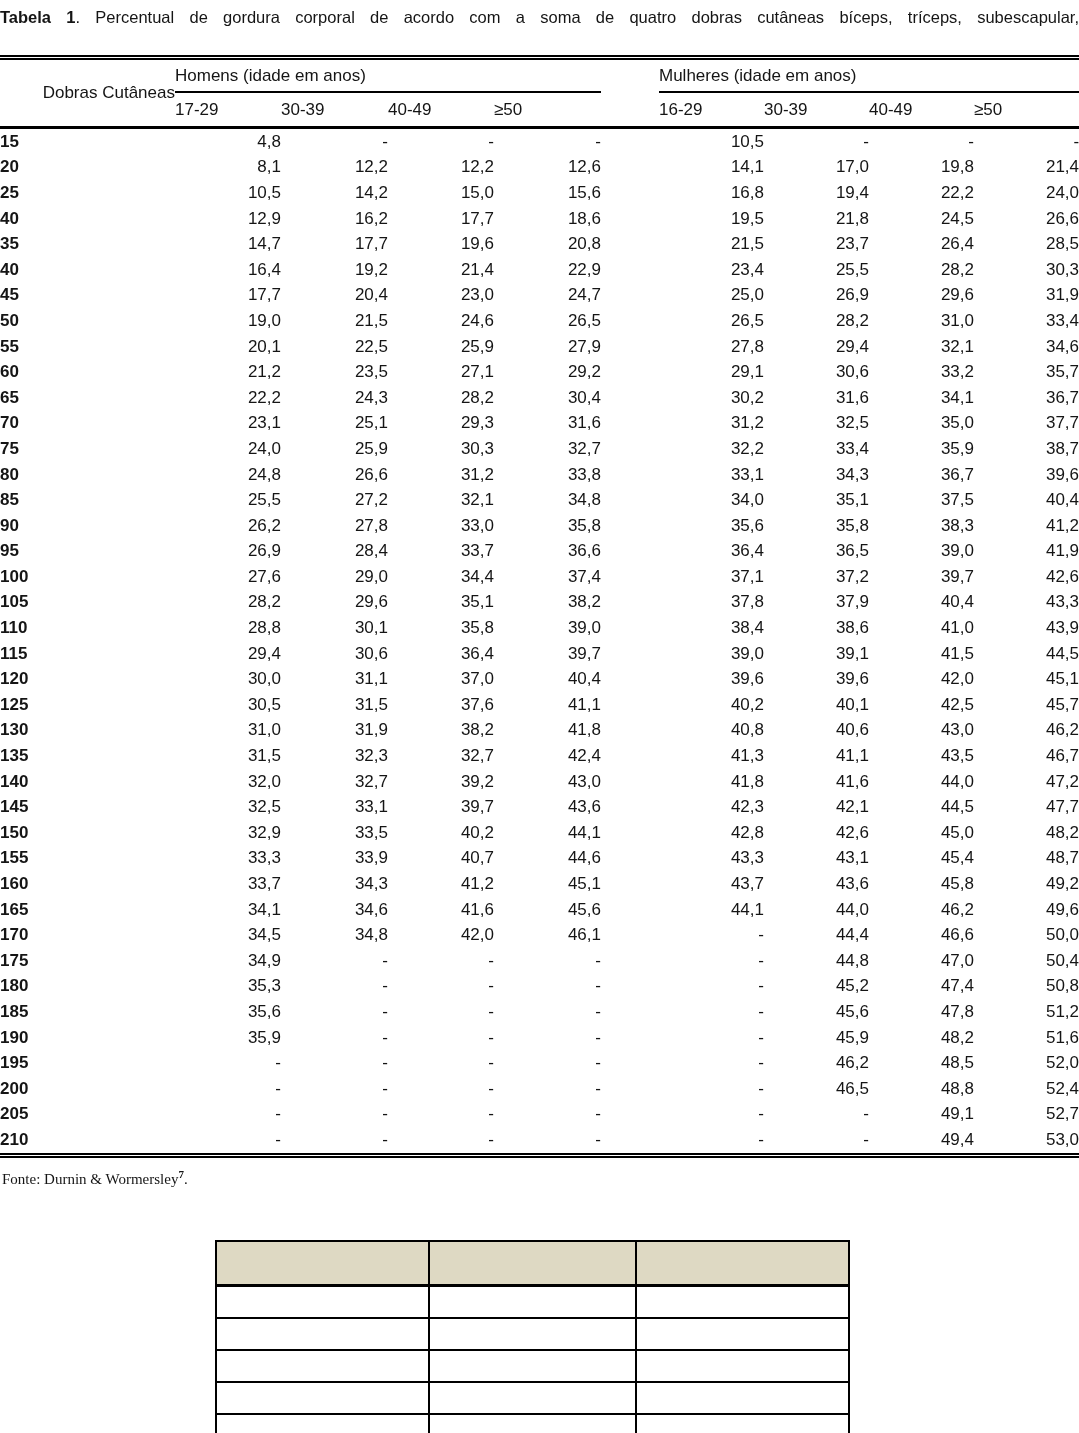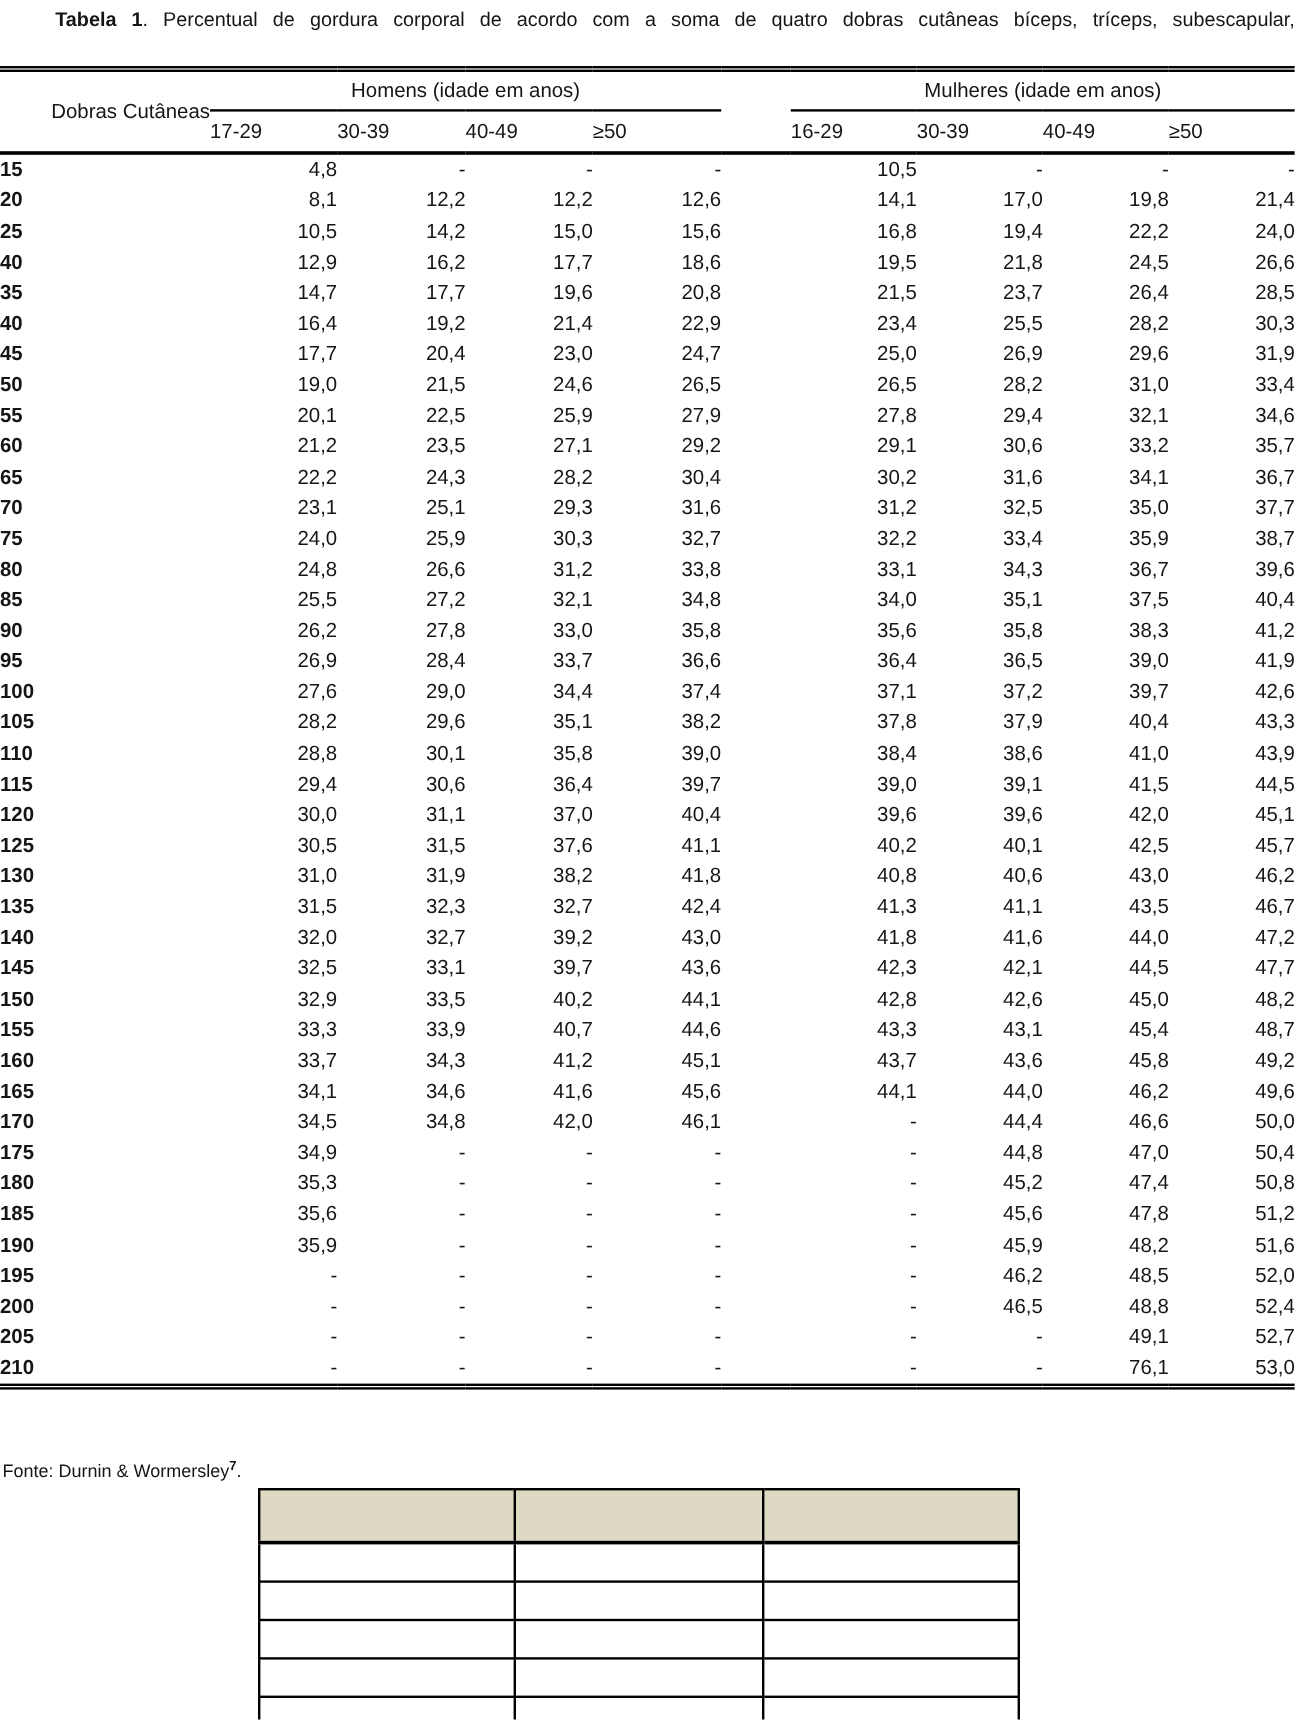--- a/index.html
+++ b/index.html
@@ -2,44 +2,44 @@
 <html><head>
 <meta charset="utf-8">
 <style>
   html,body { margin:0; padding:0; }
   body {
     width:1079px; height:1433px; background:#ffffff; color:#151515;
     font-family:"Liberation Sans", sans-serif; position:relative; overflow:hidden;
   }
   
   .caption { position:absolute; top:4px; left:0; width:1079px; font-size:16.5px; line-height:26px; }
-  .caption .l1 { text-align:justify; text-align-last:justify; white-space:normal;padding-left:46px; }
+  .caption .l1 { text-align:justify; text-align-last:justify; white-space:normal; }
   .caption .bold { font-weight:bold; }
   .caption .l2 { margin-left:88px; text-align:left; }
   
   table.main {
     position:absolute; top:55px; left:0; width:1079px;
     border-collapse:collapse; table-layout:fixed;
     border-top:5px double #000; border-bottom:5px double #000;
     font-size:17px;
   }
   table.main thead { border-bottom:3px solid #000; }
   table.main th { font-weight:normal; padding:0; }
   th.rowhead { text-align:right; padding-left:10px; vertical-align:middle; }
-  th.group { text-align:center; vertical-align:middle; height:31px; border-bottom:2px solid #000; }
+  th.group { text-align:left; vertical-align:middle; height:31px; border-bottom:2px solid #000; }
   th.sub { text-align:left; height:33px; vertical-align:middle; }
   table.main tbody td { height:25.6px; padding:0; vertical-align:middle; }
   td.c-label { text-align:left; padding-left:13px;font-weight:bold; }
   td.num { text-align:right; }
   td.c-m0 { padding-right:44px; } td.c-m1 { padding-right:45px; }
   td.c-m2 { padding-right:51px; } td.c-m3 { padding-right:28px; }
   td.c-w0 { padding-right:50px; } td.c-w1 { padding-right:46px; }
   td.c-w2 { padding-right:51px; } td.c-w3 { padding-right:52px; }
   
-  .source { position:absolute; top:1216px; left:2px; font-size:15px; }
+  .source { position:absolute; top:1168px; left:2px; font-size:15px;font-family:Liberation Serif, serif; }
   .source sup { font-weight:bold; font-size:11px; }
   
   table.empty-form {
     position:absolute; top:1240px; left:215px; width:633px;
     border-collapse:collapse; table-layout:fixed; border:2px solid #000;
   }
   table.empty-form th { height:40px; border:2px solid #000; border-bottom:3px solid #000; }
   table.empty-form td { height:28px; border:2px solid #000; }
 </style>
 </head>
@@ -551,21 +551,21 @@
       </tr>
       <tr>
         <td class="c-label">210</td>
         <td class="num c-m0">-</td>
         <td class="num c-m1">-</td>
         <td class="num c-m2">-</td>
         <td class="num c-m3">-</td>
         <td class="c-gap"></td>
         <td class="num c-w0">-</td>
         <td class="num c-w1">-</td>
-        <td class="num c-w2">76,1</td>
+        <td class="num c-w2">49,4</td>
         <td class="num c-w3">53,0</td>
       </tr>
     </tbody>
 </table>
 
 <div class="source"><span>Fonte: Durnin &amp; Wormersley</span><sup>7</sup><span>.</span></div>
 
 <table class="empty-form">
   <colgroup>
       <col style="width:213px">

